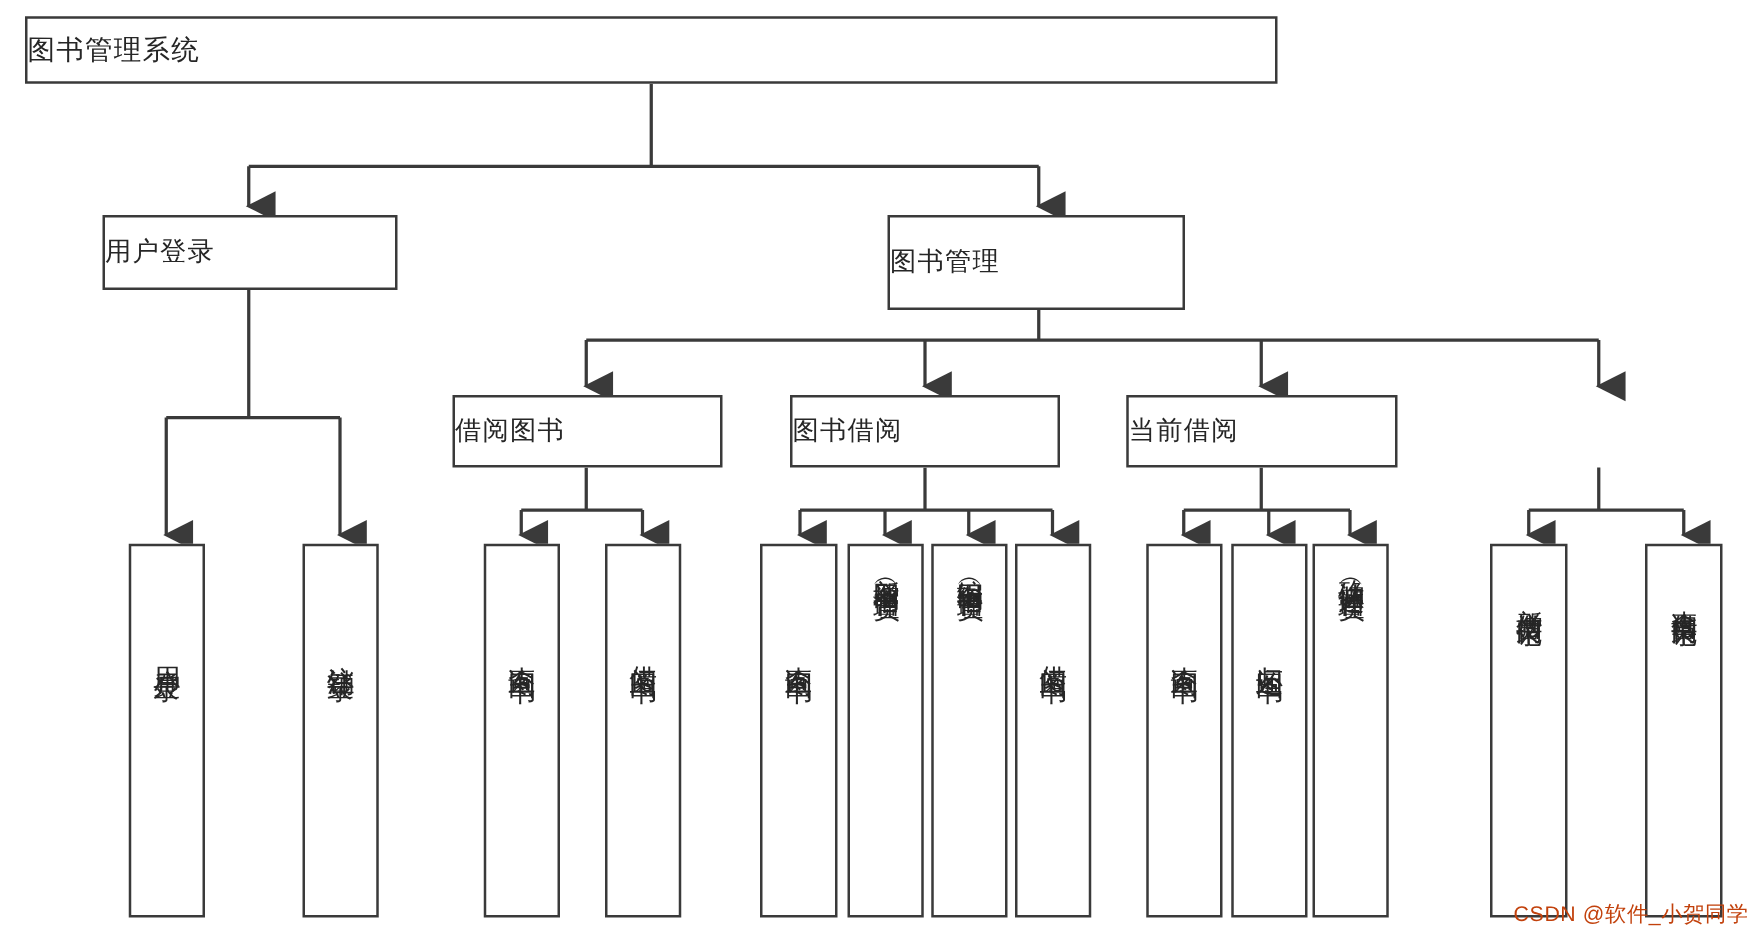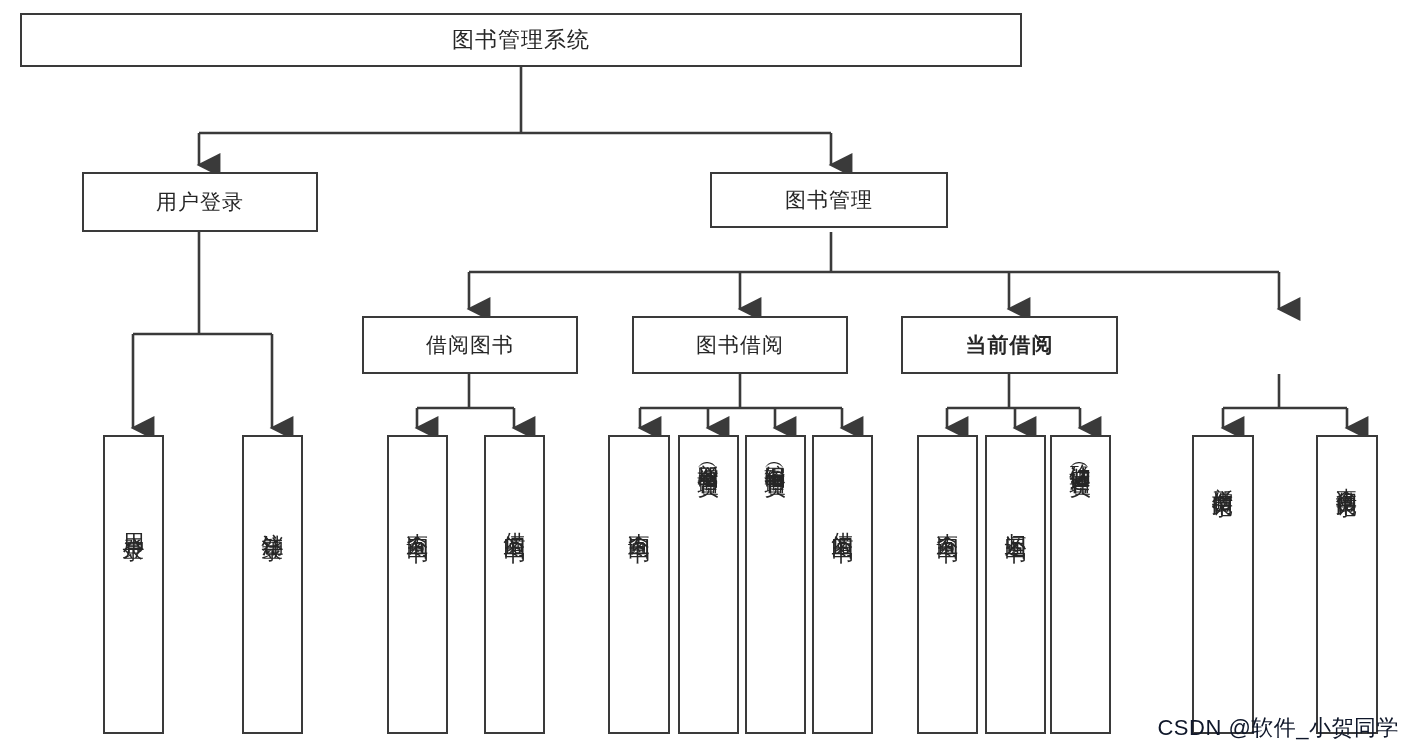--- a/index.html
+++ b/index.html
@@ -17,21 +17,21 @@
   .layer{position:absolute;left:0;top:0;width:1405px;height:747px;}
   svg.edges{position:absolute;left:0;top:0;width:1405px;height:747px;pointer-events:none;}
 
   .node{
     position:absolute;
     box-sizing:border-box;
     background:#ffffff;
     border:2.5px solid #3a3a3a;
     display:flex;
     align-items:center;
-    justify-content:center;
+    justify-content:flex-start;
     color:#262626;
   }
   .node .label{
     display:block;
     text-align:center;
     line-height:1.18;
     letter-spacing:1px;
     white-space:nowrap;
   }
   
@@ -55,22 +55,22 @@
     letter-spacing:3px;
     white-space:nowrap;
     -webkit-writing-mode:vertical-rl;
   }
   .node.vert.tall .label{font-size:21px;letter-spacing:2px;}
 
   .watermark{
     position:absolute;
     right:6px;
     bottom:4px;
-    font-size:22px;
-    color:#0f172a;
+    font-size:17px;
+    color:#c2410c;
     letter-spacing:0.5px;
     white-space:nowrap;
     font-family:"Liberation Sans","DejaVu Sans",sans-serif;
   }
 </style>
 </head>
 <body>
 
 <div id="diagram">
 
@@ -126,31 +126,31 @@
 
   <div class="layer">
 
     <div class="node horiz root" style="left:20px;top:13px;width:1002px;height:54px;">
       <span class="label">图书管理系统</span>
     </div>
 
     <div class="node horiz" style="left:82px;top:172px;width:236px;height:60px;">
       <span class="label">用户登录</span>
     </div>
-    <div class="node horiz" style="left:710px;top:172px;width:238px;height:56px;">
+    <div class="node horiz" style="left:710px;top:172px;width:238px;height:76px;">
       <span class="label">图书管理</span>
     </div>
 
     <div class="node horiz" style="left:362px;top:316px;width:216px;height:58px;">
       <span class="label">借阅图书</span>
     </div>
     <div class="node horiz" style="left:632px;top:316px;width:216px;height:58px;">
       <span class="label">图书借阅</span>
     </div>
-    <div class="node horiz" style="left:901px;top:316px;width:217px;height:58px;font-weight:bold;">
+    <div class="node horiz" style="left:901px;top:316px;width:217px;height:58px;">
       <span class="label">当前借阅</span>
     </div>
 
     <div class="node vert" style="left:103px;top:435px;width:61px;height:299px;padding-top:78px;">
       <span class="label">用户登录</span>
     </div>
     <div class="node vert" style="left:242px;top:435px;width:61px;height:299px;padding-top:78px;">
       <span class="label">注销登录</span>
     </div>
 

